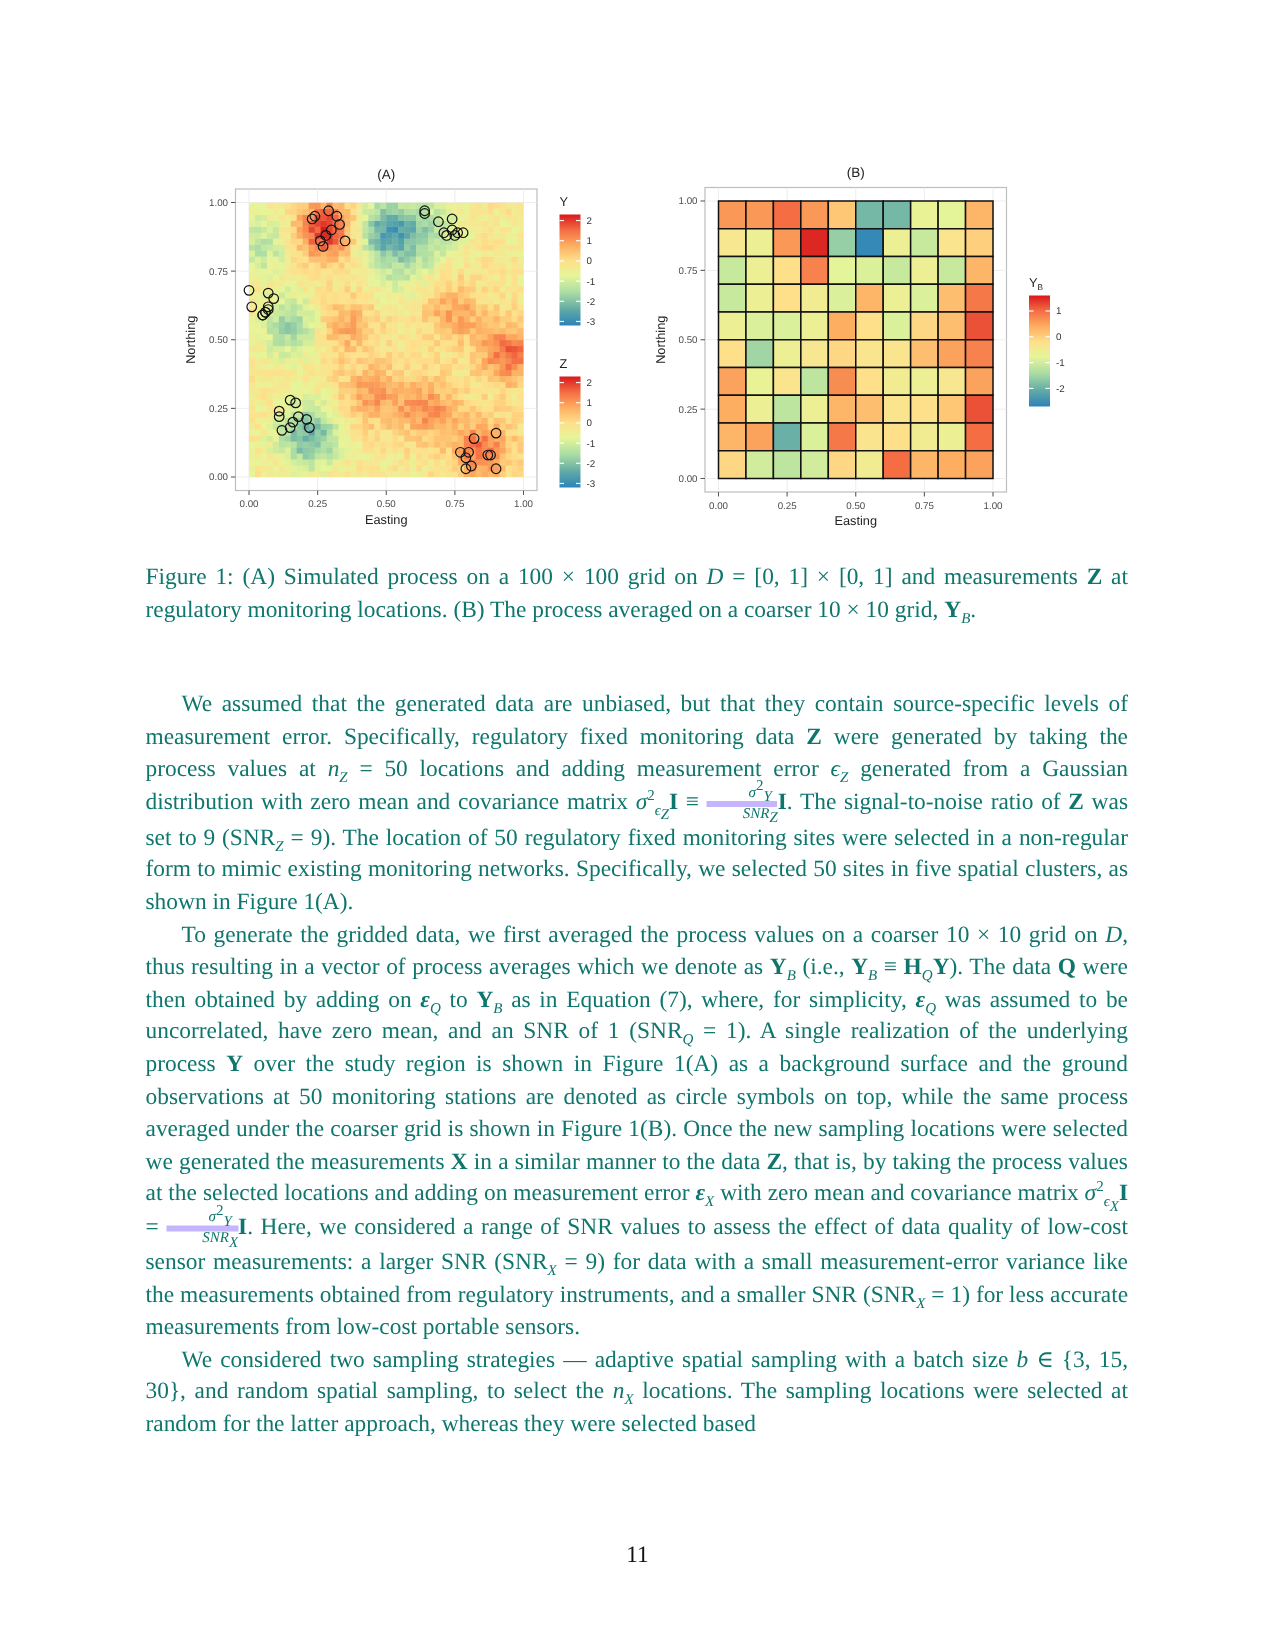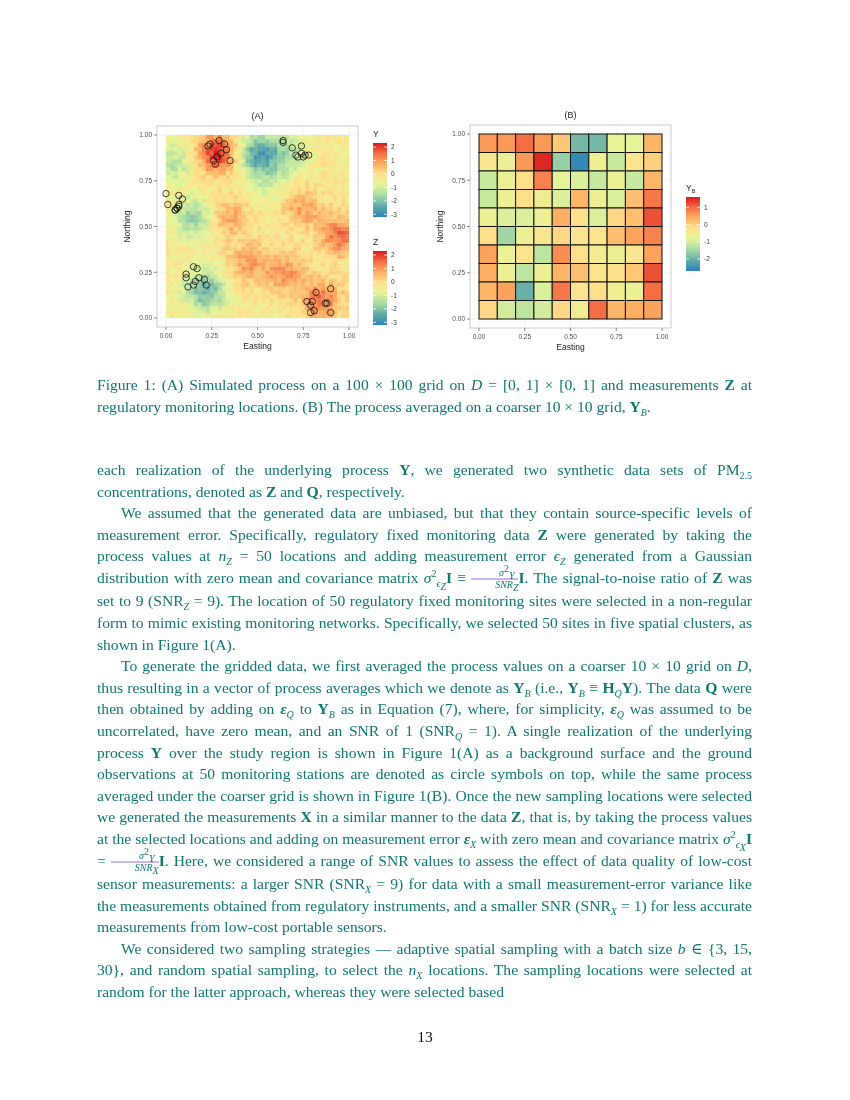--- a/index.html
+++ b/index.html
@@ -13,21 +13,21 @@
          font-size: 15.6px; line-height: 21.6px; text-align: justify; color: #0f766e; }
   .caption { top: 374px; }
   .para p { margin: 0; text-indent: 0; }
   .para p.indent { text-indent: 24px; }
   #body-text { top: 459px; }
   .page-number { position: absolute; top: 1028px; left: 0; width: 850px; text-align: center;
          font-family: "Liberation Serif", "DejaVu Serif", serif; font-size: 15.6px; }
   sub, sup { font-size: 10px; line-height: 0; }
   .frac { display: inline-block; vertical-align: middle; text-align: center; font-size: 10px; line-height: 10px; }
   .frac span { display: block; }
-  .frac .num { border-bottom: 2px solid #c4b5fd; padding: 0 1px; }
+  .frac .num { border-bottom: 4px solid #c4b5fd; padding: 0 1px; }
 </style>
 </head>
 <body>
 
 <div id="figure">
   <svg id="fig-svg" width="850" height="370" xmlns="http://www.w3.org/2000/svg" class="plot-font">
     <defs>
       <linearGradient id="cbar" x1="0" y1="1" x2="0" y2="0">
         <stop offset="0%" stop-color="#2b83ba"></stop>
         <stop offset="14%" stop-color="#5fa9a6"></stop>
@@ -2437,19 +2437,18 @@
         <text x="704" y="261.25348837209305" font-size="6.5" fill="#333">-2</text>
       </g>
   </svg>
 </div>
 
 <div class="caption">
   <span>Figure 1:</span><span> (A) Simulated process on a 100 × 100 grid on </span><i>D</i><span> = [0, 1] × [0, 1] and measurements </span><b>Z</b><span> at regulatory monitoring locations. (B) The process averaged on a coarser 10 × 10 grid, </span><b>Y</b><sub><i>B</i></sub><span>.</span>
 </div>
 
 <div class="para" id="body-text">
-  <p>each realization of the underlying process <b>Y</b>, we generated two synthetic data sets of PM<sub>2.5</sub> concentrations, denoted as <b>Z</b> and <b>Q</b>, respectively.</p>
   <p class="indent">We assumed that the generated data are unbiased, but that they contain source-specific levels of measurement error. Specifically, regulatory fixed monitoring data <b>Z</b> were generated by taking the process values at <i>n</i><sub><i>Z</i></sub> = 50 locations and adding measurement error <i>ϵ</i><sub><i>Z</i></sub> generated from a Gaussian distribution with zero mean and covariance matrix <i>σ</i><sup>2</sup><sub><i>ϵ<sub>Z</sub></i></sub><b>I</b> ≡ <span class="frac"><span class="num"><i>σ</i><sup>2</sup><sub><i>Y</i></sub></span><span><i>SNR<sub>Z</sub></i></span></span><b>I</b>. The signal-to-noise ratio of <b>Z</b> was set to 9 (SNR<sub><i>Z</i></sub> = 9). The location of 50 regulatory fixed monitoring sites were selected in a non-regular form to mimic existing monitoring networks. Specifically, we selected 50 sites in five spatial clusters, as shown in Figure 1(A).</p>
   <p class="indent">To generate the gridded data, we first averaged the process values on a coarser 10 × 10 grid on <i>D</i>, thus resulting in a vector of process averages which we denote as <b>Y</b><sub><i>B</i></sub> (i.e., <b>Y</b><sub><i>B</i></sub> ≡ <b>H</b><sub><i>Q</i></sub><b>Y</b>). The data <b>Q</b> were then obtained by adding on <b><i>ε</i></b><sub><i>Q</i></sub> to <b>Y</b><sub><i>B</i></sub> as in Equation (7), where, for simplicity, <b><i>ε</i></b><sub><i>Q</i></sub> was assumed to be uncorrelated, have zero mean, and an SNR of 1 (SNR<sub><i>Q</i></sub> = 1). A single realization of the underlying process <b>Y</b> over the study region is shown in Figure 1(A) as a background surface and the ground observations at 50 monitoring stations are denoted as circle symbols on top, while the same process averaged under the coarser grid is shown in Figure 1(B). Once the new sampling locations were selected we generated the measurements <b>X</b> in a similar manner to the data <b>Z</b>, that is, by taking the process values at the selected locations and adding on measurement error <b><i>ε</i></b><sub><i>X</i></sub> with zero mean and covariance matrix <i>σ</i><sup>2</sup><sub><i>ϵ<sub>X</sub></i></sub><b>I</b> = <span class="frac"><span class="num"><i>σ</i><sup>2</sup><sub><i>Y</i></sub></span><span><i>SNR<sub>X</sub></i></span></span><b>I</b>. Here, we considered a range of SNR values to assess the effect of data quality of low-cost sensor measurements: a larger SNR (SNR<sub><i>X</i></sub> = 9) for data with a small measurement-error variance like the measurements obtained from regulatory instruments, and a smaller SNR (SNR<sub><i>X</i></sub> = 1) for less accurate measurements from low-cost portable sensors.</p>
   <p class="indent">We considered two sampling strategies — adaptive spatial sampling with a batch size <i>b</i> ∈ {3, 15, 30}, and random spatial sampling, to select the <i>n</i><sub><i>X</i></sub> locations. The sampling locations were selected at random for the latter approach, whereas they were selected based</p>
 </div>
 
-<div class="page-number">13</div>
+<div class="page-number">11</div>
 
 </body></html>

